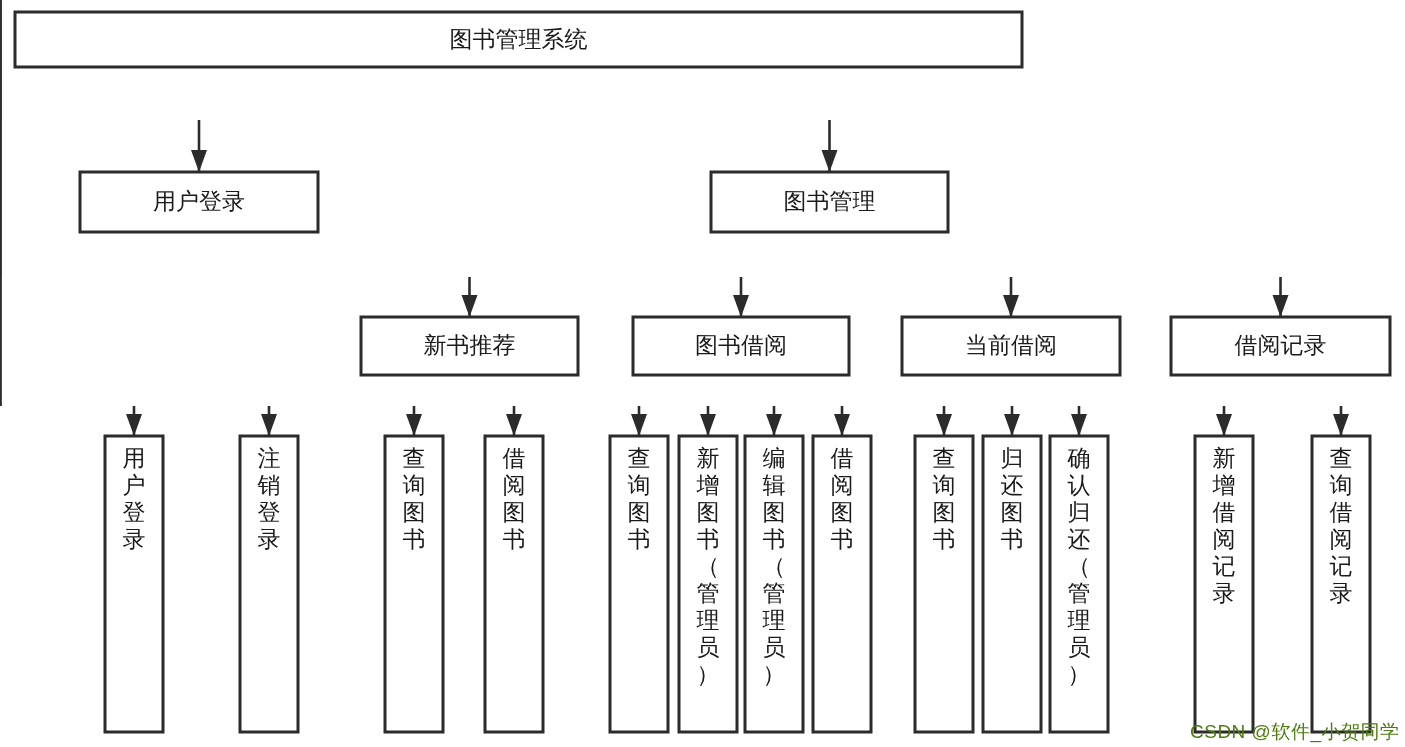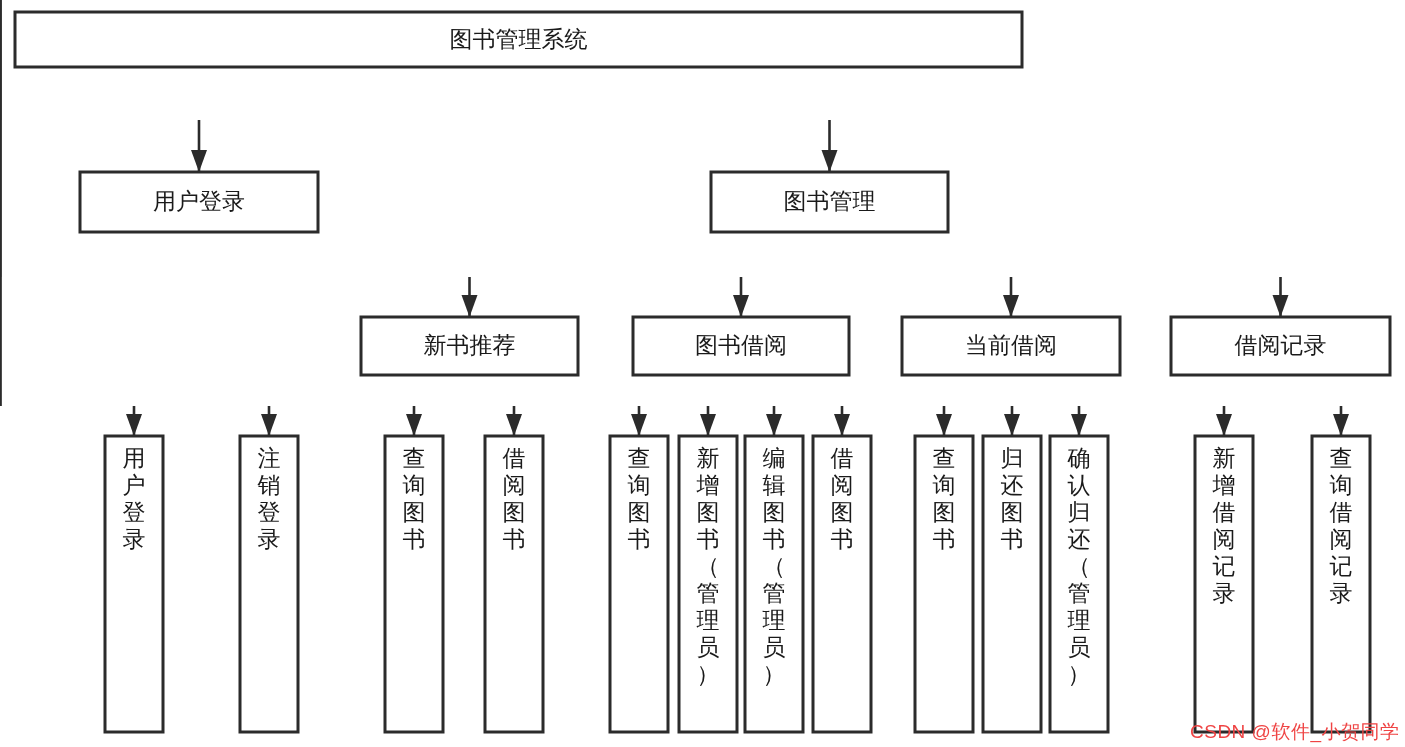--- a/index.html
+++ b/index.html
@@ -49,21 +49,21 @@
   .node-label-v {
     font-family: "Liberation Sans", "DejaVu Sans", sans-serif;
     font-size: 23px;
     fill: #1a1a1a;
     text-anchor: middle;
   }
   .watermark-text {
     position: absolute;
     font-family: "Liberation Sans", "DejaVu Sans", sans-serif;
     font-size: 19px;
-    color: #ef4444;
+    color: #4d7c0f;
     white-space: nowrap;
     left: 1190px;
     top: 719px;
     letter-spacing: 0.5px;
   }
 </style>
 </head>
 <body>
 
 <div id="diagram-root">

